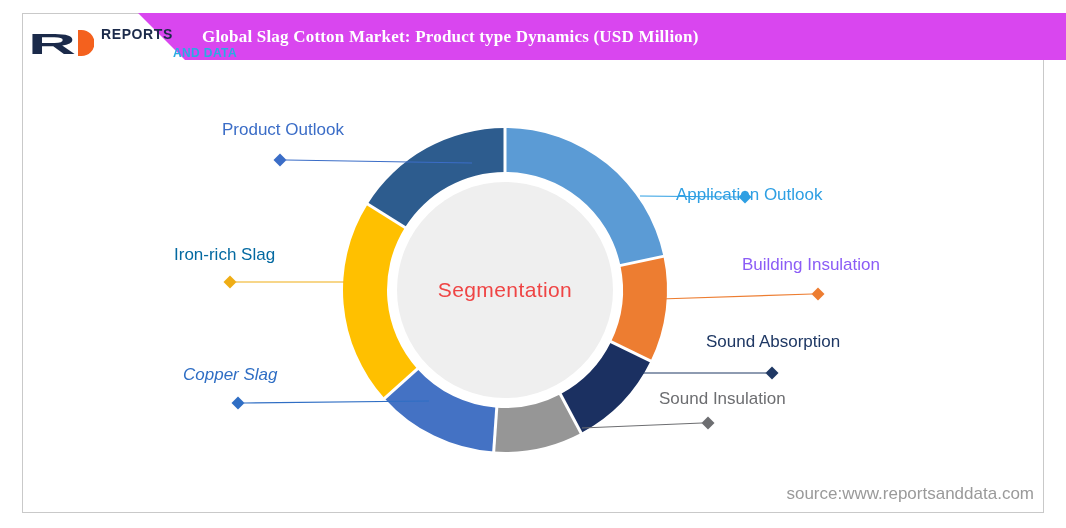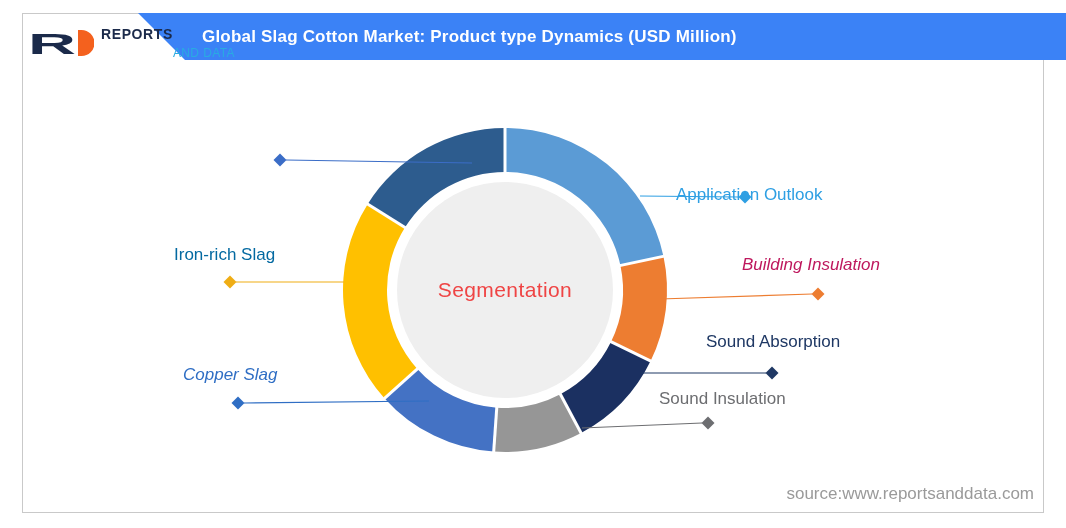--- a/index.html
+++ b/index.html
@@ -15,21 +15,21 @@
           background:#ec7d2f;
           clip-path:polygon(0 0,100% 0,100% 100%,47px 100%);
           display:flex;align-items:center;z-index:3;}
   #banner .title{color:#ffffff;font-weight:bold;font-size:17px;padding-left:64px;
                  letter-spacing:0.2px;white-space:nowrap;}
 
   
   #logo{position:absolute;left:28px;top:27px;display:flex;align-items:center;gap:7px;z-index:4;}
   #logo .wordmark{display:flex;line-height:1;}
   #logo .brand-top{color:#1b2a4a;font-weight:bold;font-size:14px;letter-spacing:0.6px;}
-  #logo .brand-bottom{color:#29abe2;font-weight:normal;font-size:12px;letter-spacing:0.4px;margin-top:20px;}
+  #logo .brand-bottom{color:#29abe2;font-weight:bold;font-size:12px;letter-spacing:0.4px;margin-top:20px;}
 
   
   #chart-svg{position:absolute;left:0;top:0;z-index:1;}
 
   
   #center-label{position:absolute;left:395px;top:278px;width:220px;text-align:center;
                 font-size:21px;color:#ef4444;letter-spacing:0.4px;z-index:2;}
 
   
   .seg-label{position:absolute;font-size:17px;white-space:nowrap;z-index:2;}
@@ -44,21 +44,21 @@
   
   #source{position:absolute;right:32px;top:484px;font-size:17px;color:#9a9a9a;z-index:2;}
 </style>
 </head>
 <body>
 
 <div id="stage">
 
   <div id="frame" style="border-color: rgb(201, 201, 201);"></div>
 
-  <div id="banner" style="background: #3b82f6;">
+  <div id="banner" style="background: #d946ef; font-family: Liberation Serif, serif;">
     <span class="title">Global Slag Cotton Market: Product type Dynamics (USD Million)</span>
   </div>
 
   <div id="logo">
     <svg width="66" height="30" viewBox="0 0 66 30">
       <text x="0" y="26" font-size="30" font-weight="bold" fill="#1b2a4a" font-family="Liberation Sans, sans-serif" textLength="48" lengthAdjust="spacingAndGlyphs">R</text>
       <path d="M50 2 h3.5 a13 13 0 0 1 0 26 H50 z" fill="#f4611e"></path>
     </svg>
     <div class="wordmark">
       <span class="brand-top">REPORTS</span>
@@ -94,21 +94,22 @@
       <path d="M238 396.5 L244.5 403 L238 409.5 L231.5 403 Z" fill="#2F6EC4"></path>
       <line x1="344" y1="282" x2="236" y2="282" stroke="#EFAD15" stroke-width="1.2"></line>
       <path d="M230 275.5 L236.5 282 L230 288.5 L223.5 282 Z" fill="#EFAD15"></path>
       <line x1="472" y1="163" x2="286" y2="160" stroke="#3B6DC7" stroke-width="1.2"></line>
       <path d="M280 153.5 L286.5 160 L280 166.5 L273.5 160 Z" fill="#3B6DC7"></path>
     </svg>
 
   <div id="center-label">Segmentation</div>
 
   <div id="lbl-application" class="seg-label" style="color: rgb(46, 159, 227);">Application Outlook</div>
-  <div id="lbl-building" class="seg-label" style="color: #be185d; font-style: italic;">Building Insulation</div>
+  <div id="lbl-building" class="seg-label" style="color: #8b5cf6;">Building Insulation</div>
   <div id="lbl-soundins" class="seg-label" style="color: rgb(109, 110, 113);">Sound Insulation</div>
   <div id="lbl-soundabs" class="seg-label" style="color: rgb(31, 56, 100);">Sound Absorption</div>
   <div id="lbl-copper" class="seg-label" style="color: rgb(47, 110, 196);">Copper Slag</div>
   <div id="lbl-iron" class="seg-label" style="color: #0369a1;">Iron-rich Slag</div>
+  <div id="lbl-product" class="seg-label" style="color: rgb(59, 109, 199);">Product Outlook</div>
 
   <div id="source">source:www.reportsanddata.com</div>
 
 </div>
 
 </body></html>

